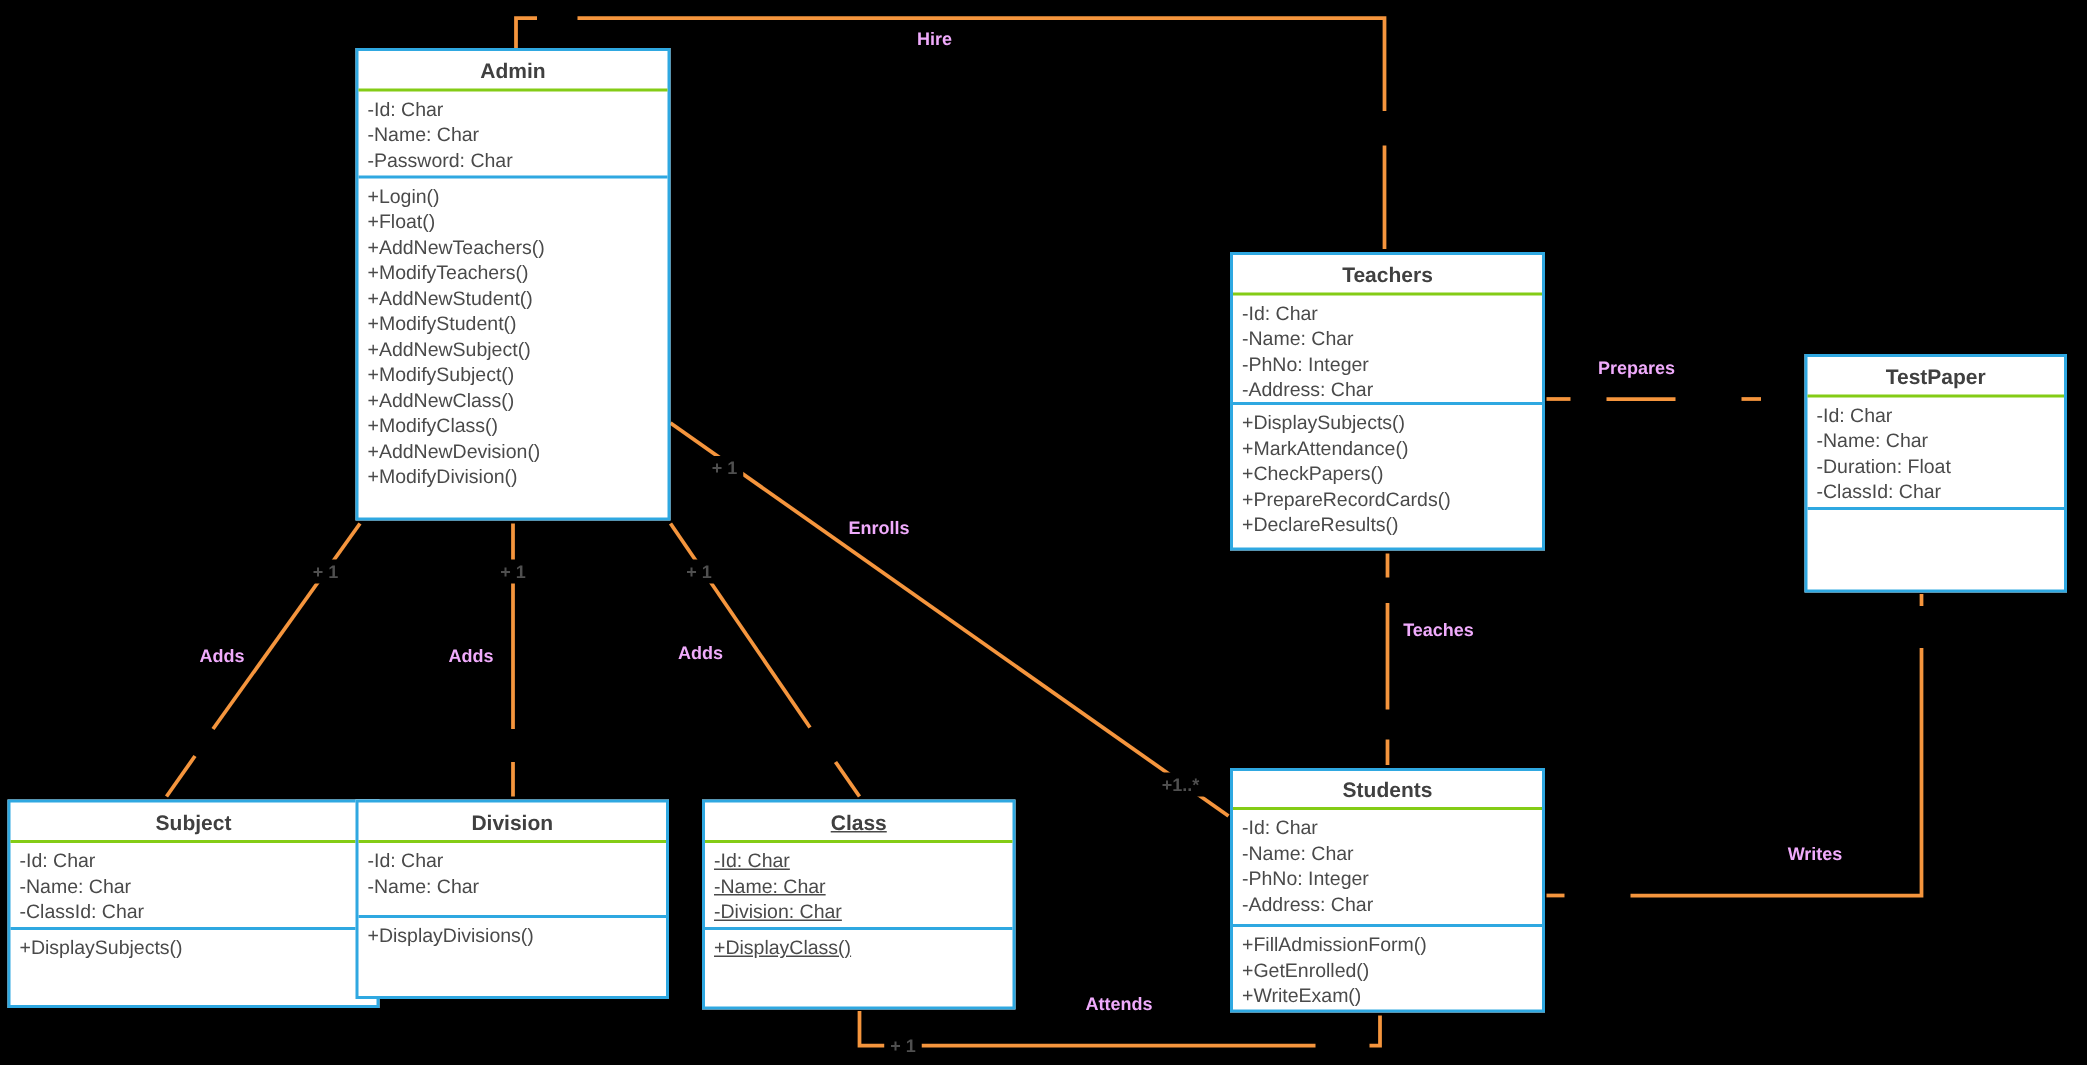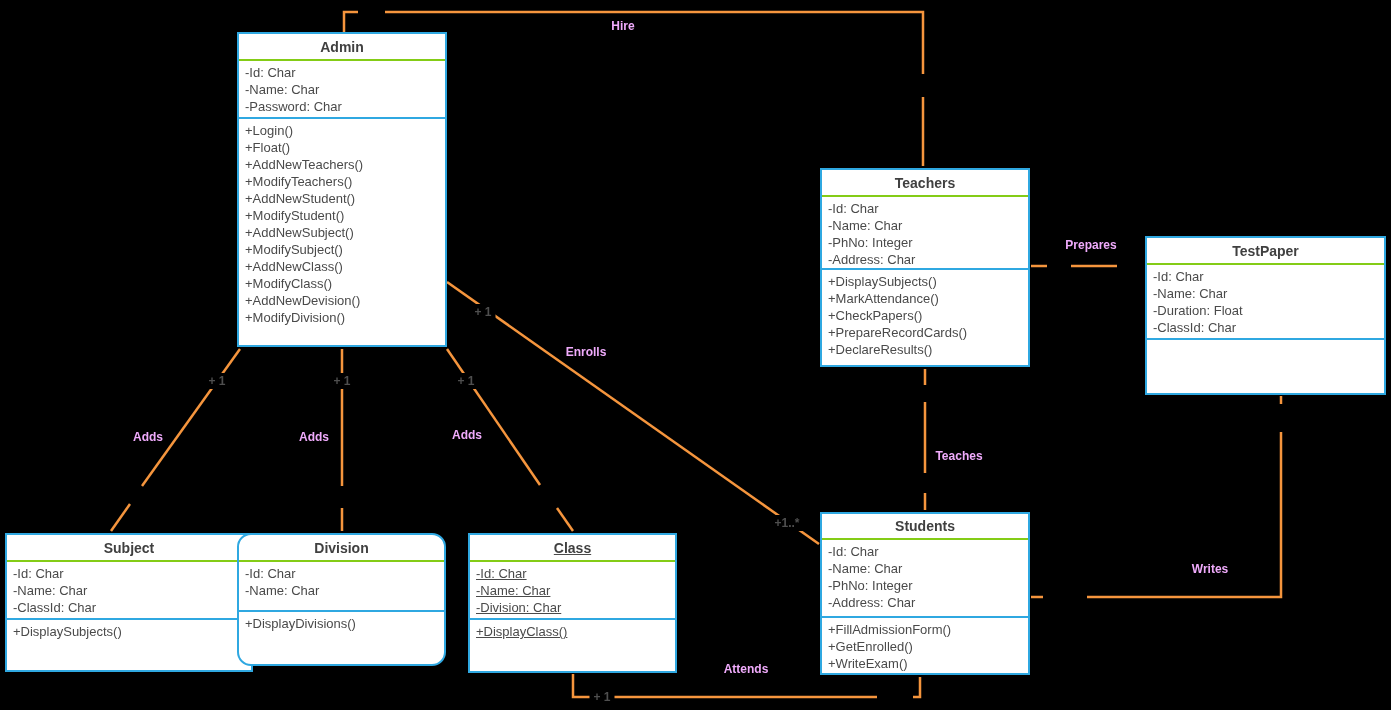--- a/index.html
+++ b/index.html
@@ -24,45 +24,45 @@
   .uml-methods{
     flex:1 1 auto;box-sizing:border-box;
     padding:3px 6px 0 6px;font-size:13px;line-height:17px;overflow:hidden;
   }
   .member-line{white-space:nowrap;}
   
   #box-admin    {left:237px;top:32px; width:210px;height:315px;}
   #box-admin    .uml-attrs{height:58px;}
   #box-teachers {left:820px;top:168px;width:210px;height:199px;}
   #box-teachers .uml-attrs{height:73px;}
-  #box-testpaper{left:1145px;top:236px;width:241px;height:159px;}
+  #box-testpaper{left:1203px;top:236px;width:175px;height:159px;}
   #box-testpaper .uml-attrs{height:75px;}
   #box-subject  {left:5px;  top:533px;width:248px;height:139px;}
   #box-subject  .uml-attrs{height:58px;}
-  #box-division {left:237px;top:533px;width:209px;height:133px;border-radius:14px;}
+  #box-division {left:237px;top:533px;width:209px;height:133px;}
   #box-division .uml-attrs{height:50px;}
   #box-class    {left:468px;top:533px;width:209px;height:140px;text-decoration:underline;}
   #box-class    .uml-attrs{height:58px;}
   #box-students {left:820px;top:512px;width:210px;height:163px;}
   #box-students .uml-title{height:26px;}
   #box-students .uml-attrs{height:78px;}
   
   .rel-label{
     position:absolute;transform:translate(-50%,-50%);
     font-size:12px;font-weight:bold;color:#f0abfc;white-space:nowrap;
   }
   .mult-label{
     position:absolute;transform:translate(-50%,-50%);
     font-size:12px;font-weight:bold;color:#4f4f4f;white-space:nowrap;
     background:#000;padding:1px 4px;
   }
   #lbl-hire         {left:623px; top:26px;}
   #lbl-prepares     {left:1091px;top:245px;}
   #lbl-enrolls      {left:586px; top:352px;}
-  #lbl-teaches      {left:959px; top:456px;}
+  #lbl-teaches      {left:959px; top:420px;}
   #lbl-adds-subject {left:148px; top:437px;}
   #lbl-adds-division{left:314px; top:437px;}
   #lbl-adds-class   {left:467px; top:435px;}
   #lbl-attends      {left:746px; top:669px;}
   #lbl-writes       {left:1210px;top:569px;}
   #mult-enrolls-src {left:483px; top:312px;}
   #mult-enrolls-tgt {left:787px; top:523px;}
   #mult-adds-subject {left:217px;top:381px;}
   #mult-adds-division{left:342px;top:381px;}
   #mult-adds-class  {left:466px; top:381px;}

